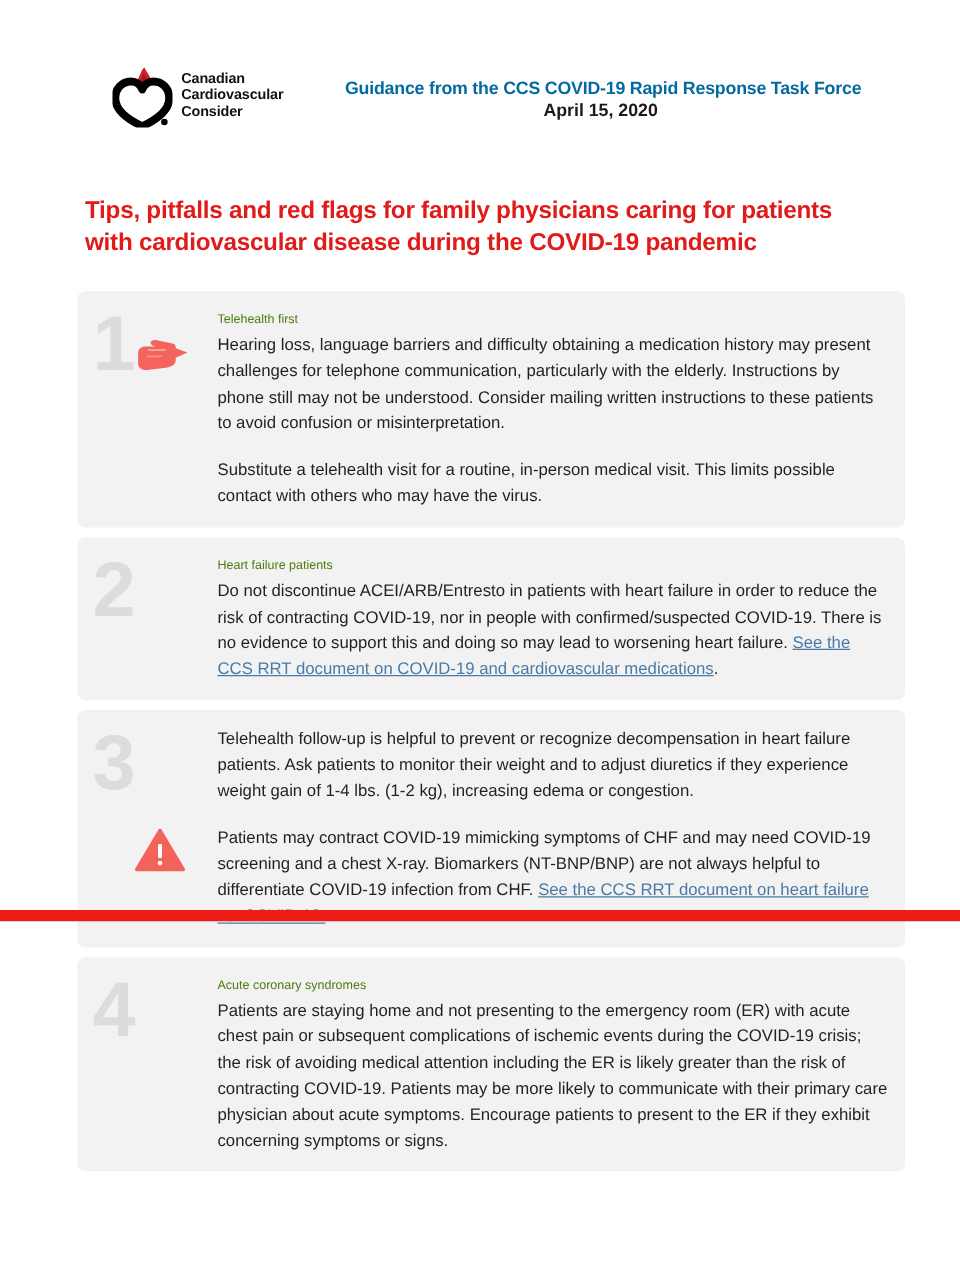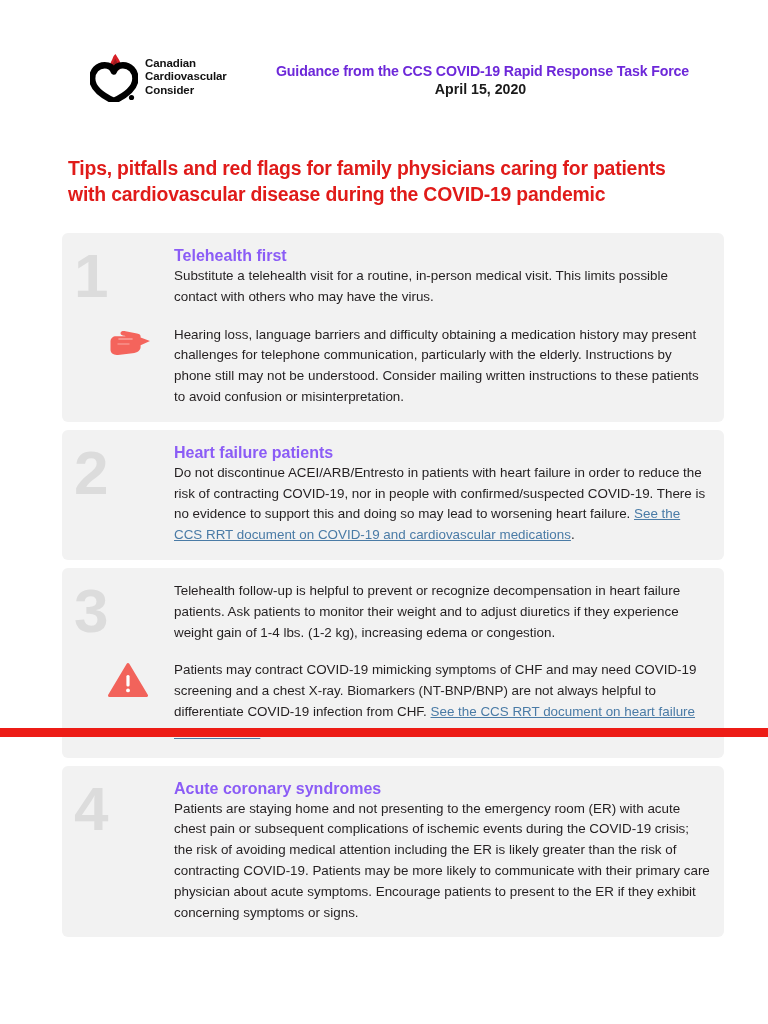--- a/index.html
+++ b/index.html
@@ -58,21 +58,21 @@
   .header-titles {
     flex: 1 1 auto;
     text-align: center;
     padding-top: 12px;
     padding-right: 6px;
   }
   .header-line1 {
     font-weight: bold;
     font-size: 14.2px;
     line-height: 18px;
-    color: #6d28d9;
+    color: #0369a1;
     letter-spacing: -0.15px;
   }
   .header-line2 {
     font-weight: bold;
     font-size: 14.2px;
     line-height: 18px;
     color: #1a1a1a;
     text-align: center;
     padding-right: 4px;
   }
@@ -122,23 +122,23 @@
     padding-top: 3px;
   }
   .para-block {
     display: flex;
     align-items: flex-start;
   }
   .para-block + .para-block {
     margin-top: 17px;
   }
   .sec-heading {
-    color: #8b5cf6;
-    font-weight: bold;
-    font-size: 16px;
+    color: #4d7c0f;
+    font-weight: normal;
+    font-size: 10px;
     line-height: 19px;
     margin-bottom: 1px;
   }
   .sec-text {
     font-size: 13.4px;
     line-height: 20.8px;
     color: #231f20;
   }
   .sec-text a,
   .doc-link {
@@ -209,37 +209,37 @@
   <h1 class="doc-title">Tips, pitfalls and red flags for family physicians caring for patients with cardiovascular disease during the COVID-19 pandemic</h1>
 
   <div class="sections">
 
     <div class="card">
       <div class="card-number-col">
         <div class="card-number">1</div>
       </div>
       <div class="card-body">
         <div class="sec-heading">Telehealth first</div>
-        <div class="para-block">
-          <div class="icon-wrap">
-            <div class="sec-text">Substitute a telehealth visit for a routine, in-person medical visit. This limits possible contact with others who may have the virus.</div>
-          </div>
-        </div>
         <div class="para-block">
           <div class="icon-wrap">
             <span class="hand-icon">
               <svg width="46" height="30" viewBox="0 0 46 30" xmlns="http://www.w3.org/2000/svg">
                 <path d="M4.5 12.5 C4.5 9.2 7.0 7.2 10.0 7.2 L19.5 7.2 C19.5 7.2 14.5 6.6 14.5 4.3 C14.5 2.2 17.0 1.8 19.5 2.2 L31.0 4.6 C33.6 5.1 34.6 6.0 34.6 7.6 L34.6 8.6 L44.0 12.0 L34.6 16.2 L34.6 18.0 C34.6 21.5 31.5 23.6 26.5 24.2 L12.0 26.0 C7.6 26.5 4.5 24.2 4.5 20.6 Z" fill="#f4645c"></path>
                 <path d="M13.0 10.0 L26.0 10.0" stroke="#fbb6b1" stroke-width="1.6" stroke-linecap="round" opacity="0.75"></path>
                 <path d="M12.0 15.0 L23.0 15.0" stroke="#fbb6b1" stroke-width="1.4" stroke-linecap="round" opacity="0.55"></path>
               </svg>
             </span>
             <div class="sec-text">Hearing loss, language barriers and difficulty obtaining a medication history may present challenges for telephone communication, particularly with the elderly. Instructions by phone still may not be understood. Consider mailing written instructions to these patients to avoid confusion or misinterpretation.</div>
           </div>
         </div>
+        <div class="para-block">
+          <div class="icon-wrap">
+            <div class="sec-text">Substitute a telehealth visit for a routine, in-person medical visit. This limits possible contact with others who may have the virus.</div>
+          </div>
+        </div>
       </div>
     </div>
 
     <div class="card">
       <div class="card-number-col">
         <div class="card-number">2</div>
       </div>
       <div class="card-body">
         <div class="sec-heading">Heart failure patients</div>
         <div class="para-block">

